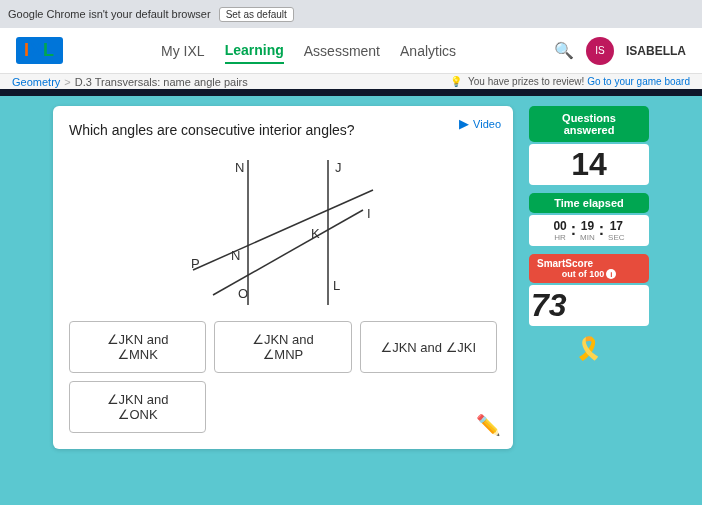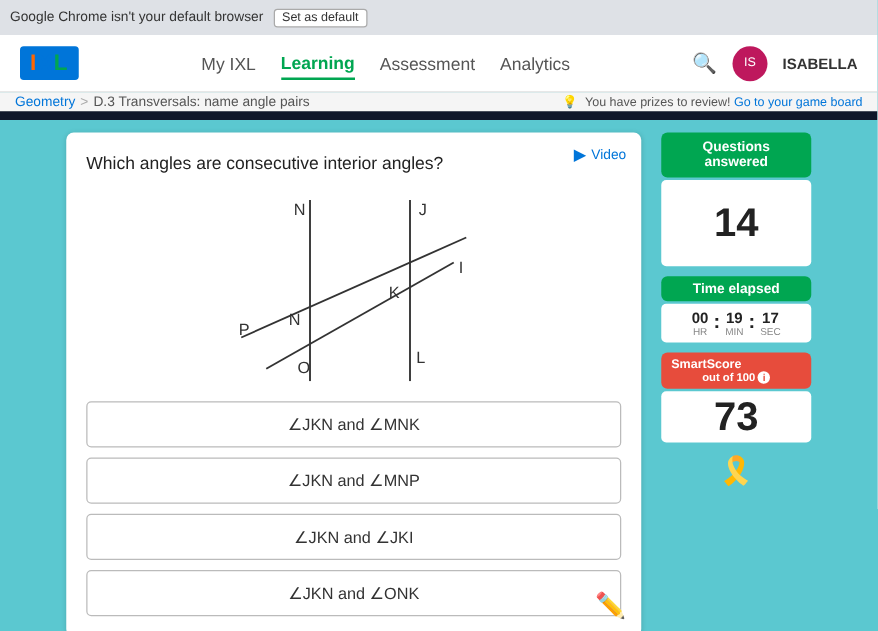--- a/index.html
+++ b/index.html
@@ -155,21 +155,21 @@
     .diagram-area {
       display: flex;
       justify-content: center;
       align-items: center;
       margin-bottom: 16px;
     }
 
     
     .answer-grid {
       display: grid;
-      grid-template-columns: 1fr;
+      grid-template-columns: 1fr 1fr 1fr;
       gap: 8px;
       margin-top: 8px;
     }
     .answer-btn {
       background: white;
       border: 1.5px solid #bbb;
       border-radius: 4px;
       padding: 10px 16px;
       font-size: 13px;
       color: #333;
@@ -194,21 +194,21 @@
       font-size: 11px;
       font-weight: bold;
     }
     .questions-answered-num {
       font-size: 32px;
       font-weight: bold;
       color: #222;
       text-align: center;
       background: white;
       border-radius: 4px;
-      padding: 16px;
+      padding: 2px;
       margin-top: 2px;
     }
 
     .time-elapsed-card {
       background: #00a651;
       color: white;
       border-radius: 5px;
       text-align: center;
       padding: 4px 8px;
       font-size: 11px;
@@ -270,25 +270,25 @@
       font-size: 8px;
       font-weight: bold;
       display: inline-flex;
       align-items: center;
       justify-content: center;
     }
     .smart-score-num {
       font-size: 32px;
       font-weight: bold;
       color: #222;
-      text-align: center;
       background: white;
       border-radius: 4px;
       padding: 2px;
       margin-top: 2px;
+      font-style: italic;
     }
     .ribbon-icon {
       text-align: center;
       font-size: 22px;
       margin-top: 2px;
     }
 
     .pencil-icon {
       position: absolute;
       bottom: 12px;

